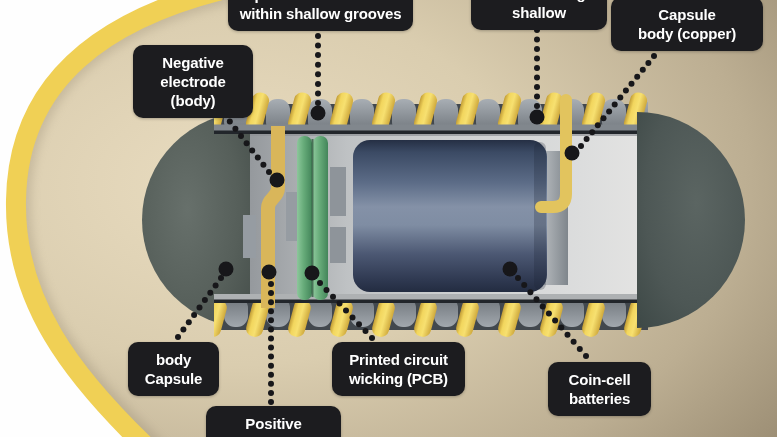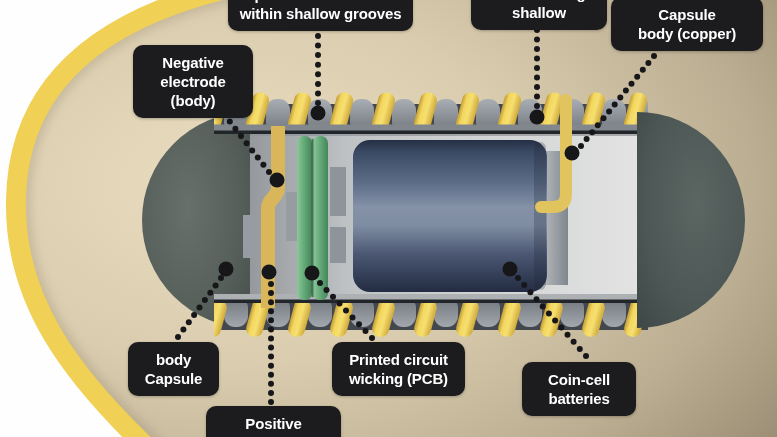--- a/index.html
+++ b/index.html
@@ -289,17 +289,17 @@
     <span class="ln">body</span>
     <span class="ln">Capsule</span>
   </div>
   <div class="label" style="left:206px;top:406px;width:135px;height:62px">
     <span class="ln">Positive</span>
   </div>
   <div class="label" style="left:332px;top:342px;width:133px">
     <span class="ln">Printed circuit</span>
     <span class="ln">wicking (PCB)</span>
   </div>
-  <div class="label" style="left:522px;top:362px;width:114px">
+  <div class="label" style="left:548px;top:362px;width:103px">
     <span class="ln">Coin-cell</span>
     <span class="ln">batteries</span>
   </div>
 </div>
 
 </body></html>

